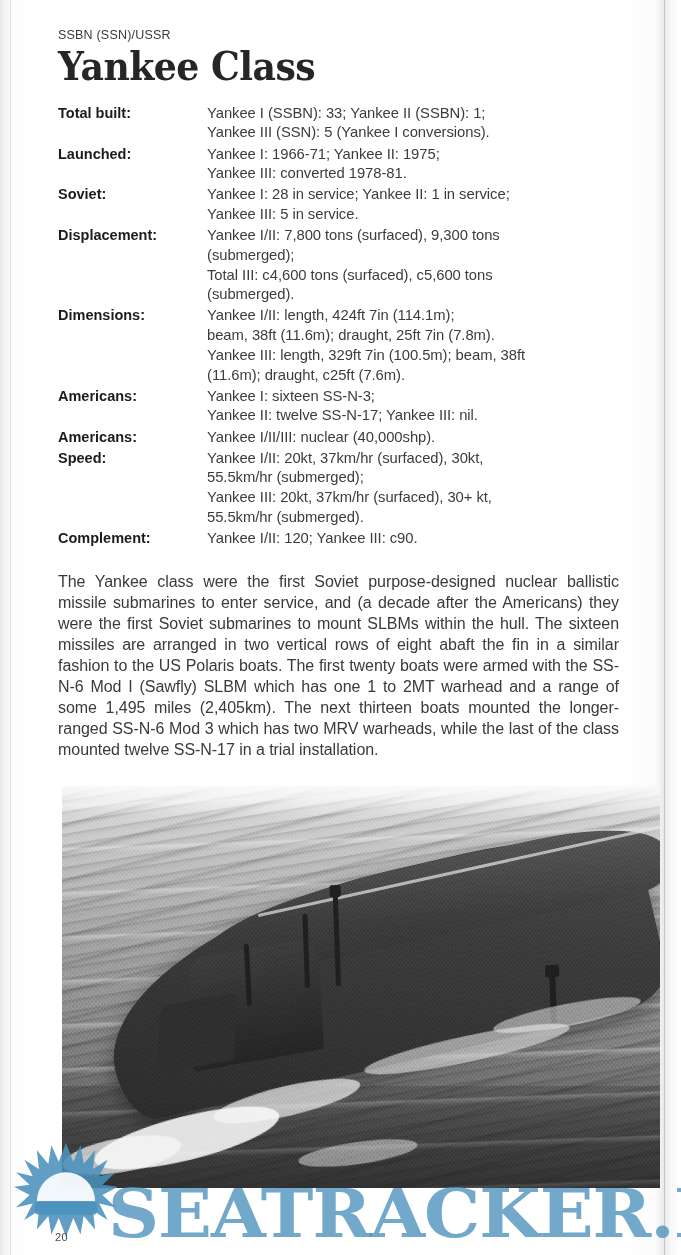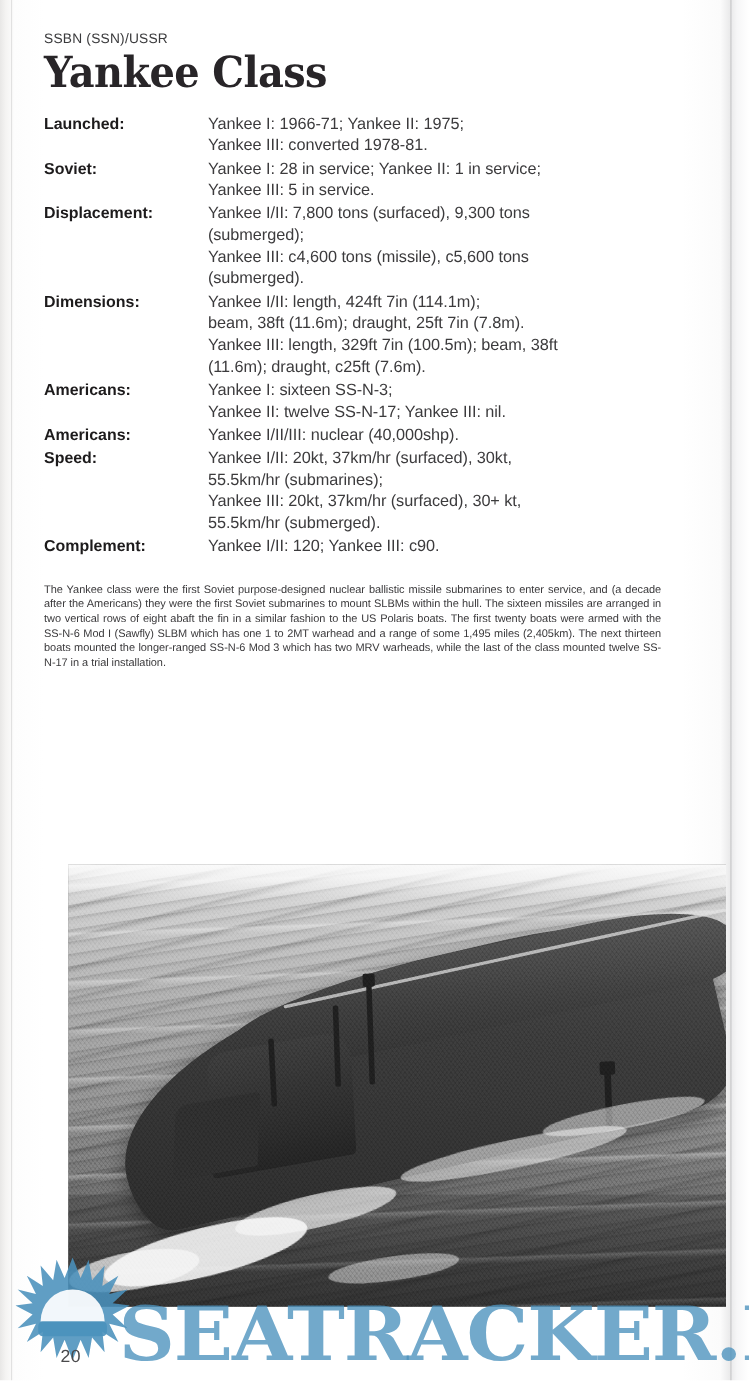--- a/index.html
+++ b/index.html
@@ -37,21 +37,21 @@
     position: absolute;
     top: 0; bottom: 0;
     left: 10px;
     width: 1px;
     background: rgba(170,170,170,0.30);
   }
 
   
   .content {
     position: absolute;
-    left: 40px;
+    left: 58px;
     top: 0;
     width: 562px;
   }
 
   .kicker {
     font-size: 12.5px;
     letter-spacing: 0.2px;
     color: #3a3a3c;
     margin-top: 28px;
   }
@@ -90,21 +90,21 @@
     color: #3c3b3d;
     padding: 0 0 1.5px 0;
     line-height: 1.33;
     letter-spacing: -0.05px;
   }
   .spec-value .ln { display: block; white-space: nowrap; }
 
   
   .body-text {
     margin-top: 21px;
-    font-size: 10px;
+    font-size: 16px;
     line-height: 1.315;
     color: #3a393b;
     text-align: justify;
     text-justify: inter-word;
     width: 561px;
     letter-spacing: -0.05px;
   }
 
   
   .photo {
@@ -305,60 +305,67 @@
     bottom: 10px;
     width: 104px;
     height: 104px;
   }
 
   
   .page-number {
     position: absolute;
     left: 55px;
     bottom: 12px;
-    font-size: 16px;
+    font-size: 11px;
     color: #4a4a4c;
     letter-spacing: 0.5px;
   }
 </style>
 </head>
 <body>
 
 <div class="page-surface"></div>
 <div class="scan-edge-left"></div>
 <div class="scan-line-right"></div>
 
 <div class="content">
 
   <div class="kicker">SSBN (SSN)/USSR</div>
 
   <div class="title">Yankee Class</div>
 
   <table class="specs">
     <tbody>
         <tr>
+          <td class="spec-label">Total built:</td>
+          <td class="spec-value">
+            <span class="ln">Yankee I (SSBN): 33; Yankee II (SSBN): 1;</span>
+            <span class="ln">Yankee III (SSN): 5 (Yankee I conversions).</span>
+          </td>
+        </tr>
+        <tr>
           <td class="spec-label">Launched:</td>
           <td class="spec-value">
             <span class="ln">Yankee I: 1966-71; Yankee II: 1975;</span>
             <span class="ln">Yankee III: converted 1978-81.</span>
           </td>
         </tr>
         <tr>
           <td class="spec-label">Soviet:</td>
           <td class="spec-value">
             <span class="ln">Yankee I: 28 in service; Yankee II: 1 in service;</span>
             <span class="ln">Yankee III: 5 in service.</span>
           </td>
         </tr>
         <tr>
           <td class="spec-label">Displacement:</td>
           <td class="spec-value">
             <span class="ln">Yankee I/II: 7,800 tons (surfaced), 9,300 tons</span>
             <span class="ln">(submerged);</span>
-            <span class="ln">Yankee III: c4,600 tons (missile), c5,600 tons</span>
+            <span class="ln">Total III: c4,600 tons (surfaced), c5,600 tons</span>
             <span class="ln">(submerged).</span>
           </td>
         </tr>
         <tr>
           <td class="spec-label">Dimensions:</td>
           <td class="spec-value">
             <span class="ln">Yankee I/II: length, 424ft 7in (114.1m);</span>
             <span class="ln">beam, 38ft (11.6m); draught, 25ft 7in (7.8m).</span>
             <span class="ln">Yankee III: length, 329ft 7in (100.5m); beam, 38ft</span>
             <span class="ln">(11.6m); draught, c25ft (7.6m).</span>
@@ -374,21 +381,21 @@
         <tr>
           <td class="spec-label">Americans:</td>
           <td class="spec-value">
             <span class="ln">Yankee I/II/III: nuclear (40,000shp).</span>
           </td>
         </tr>
         <tr>
           <td class="spec-label">Speed:</td>
           <td class="spec-value">
             <span class="ln">Yankee I/II: 20kt, 37km/hr (surfaced), 30kt,</span>
-            <span class="ln">55.5km/hr (submarines);</span>
+            <span class="ln">55.5km/hr (submerged);</span>
             <span class="ln">Yankee III: 20kt, 37km/hr (surfaced), 30+ kt,</span>
             <span class="ln">55.5km/hr (submerged).</span>
           </td>
         </tr>
         <tr>
           <td class="spec-label">Complement:</td>
           <td class="spec-value">
             <span class="ln">Yankee I/II: 120; Yankee III: c90.</span>
           </td>
         </tr>

